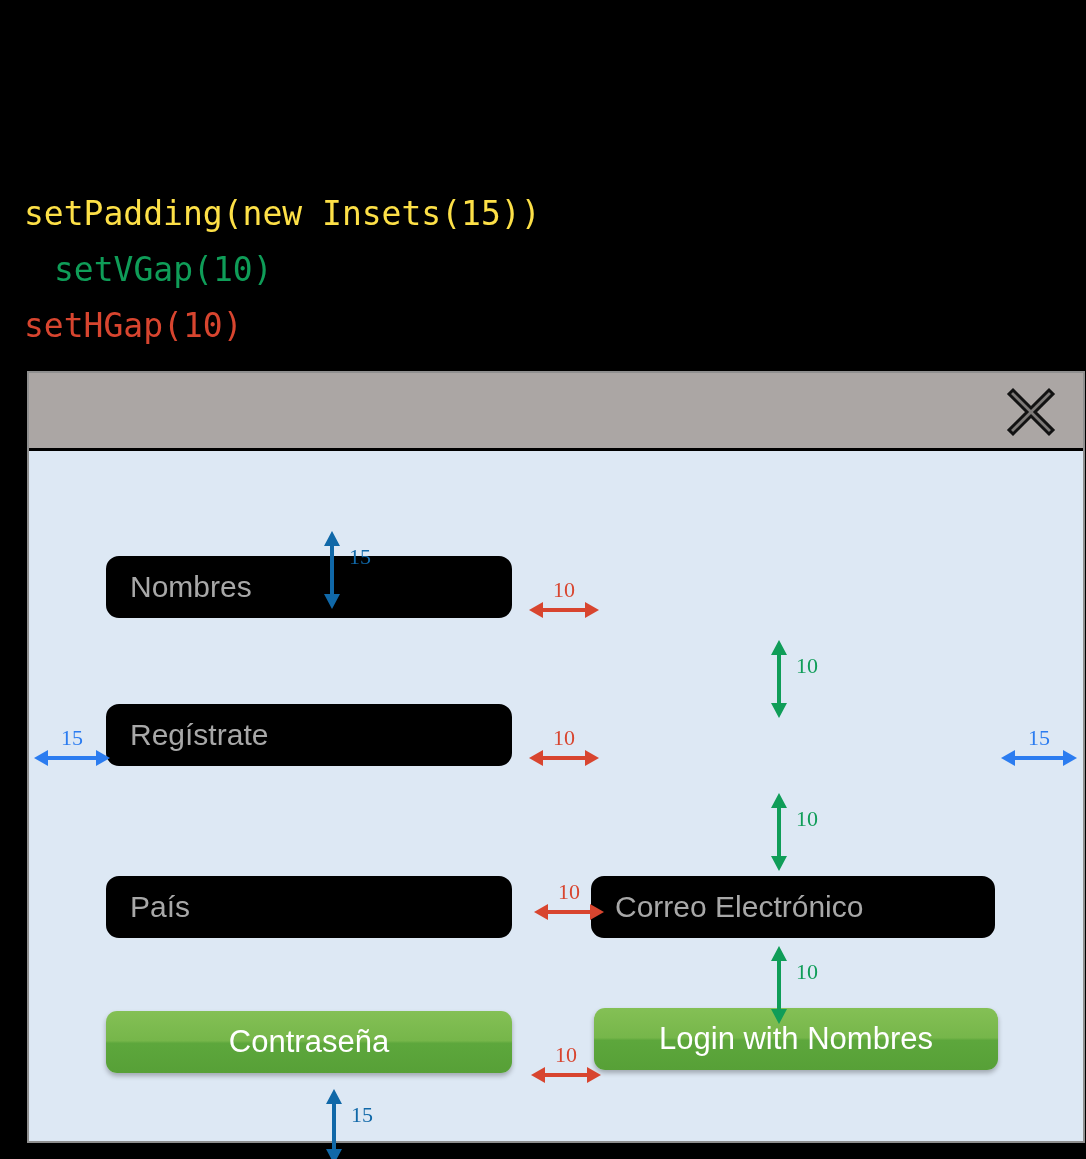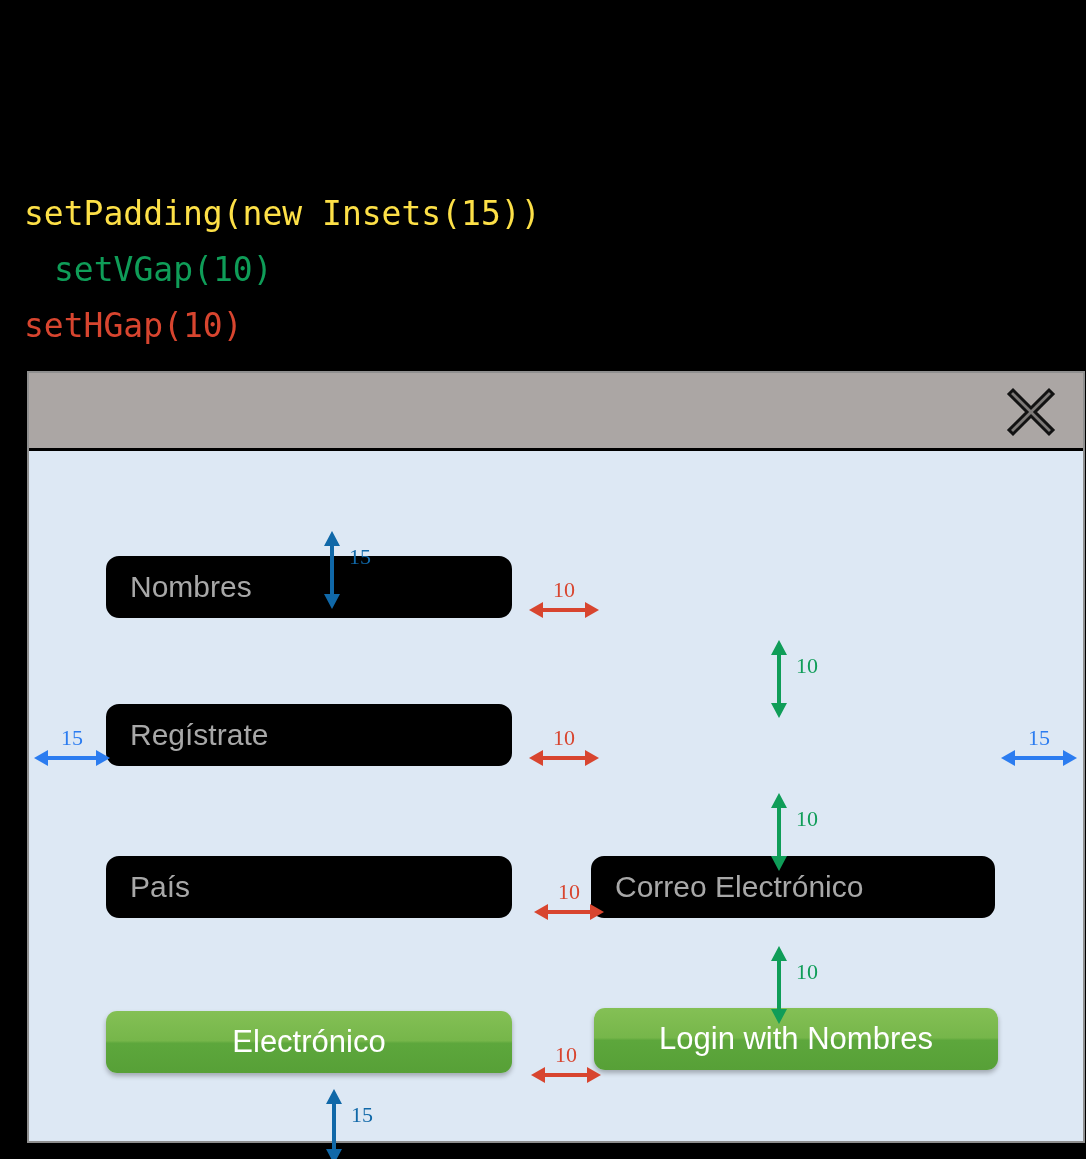--- a/index.html
+++ b/index.html
@@ -75,21 +75,21 @@
     border-radius: 13px;
     display: flex;
     align-items: center;
     padding: 0 20px;
   }
   .field-col-left  { left: 77px;  width: 406px; }
   .field-col-right { left: 562px; width: 404px; }
 
   .row-1 { top: 105px; }
   .row-2 { top: 253px; }
-  .row-3 { top: 405px; text-align: center; }
+  .row-3 { top: 425px; text-align: center; }
 
   .placeholder {
     font-size: 30px;
     color: #a8a8a8;
     font-family: "Liberation Sans", sans-serif;
     white-space: nowrap;
   }
   .caret-down {
     position: absolute;
     right: 22px;
@@ -174,21 +174,21 @@
 
       <div class="field field-col-left row-3">
         <span class="placeholder">País</span>
         <span class="caret-down"></span>
       </div>
       <div class="field field-col-right row-3">
         <span class="placeholder">Correo Electrónico</span>
       </div>
 
       <div class="btn btn-left">
-        <span>Electrónico</span>
+        <span>Contraseña</span>
       </div>
       <div class="btn btn-right">
         <span>Login with Nombres</span>
       </div>
 
       <div class="dim dim-v" style="left:290px; top:80px;">
         <svg class="arrow" width="26" height="78" viewBox="0 0 26 78">
           <line x1="13" y1="9" x2="13" y2="69" stroke="#1068a8" stroke-width="4"></line>
           <polygon points="13,0 21,15 5,15" fill="#1068a8"></polygon>
           <polygon points="13,78 21,63 5,63" fill="#1068a8"></polygon>

